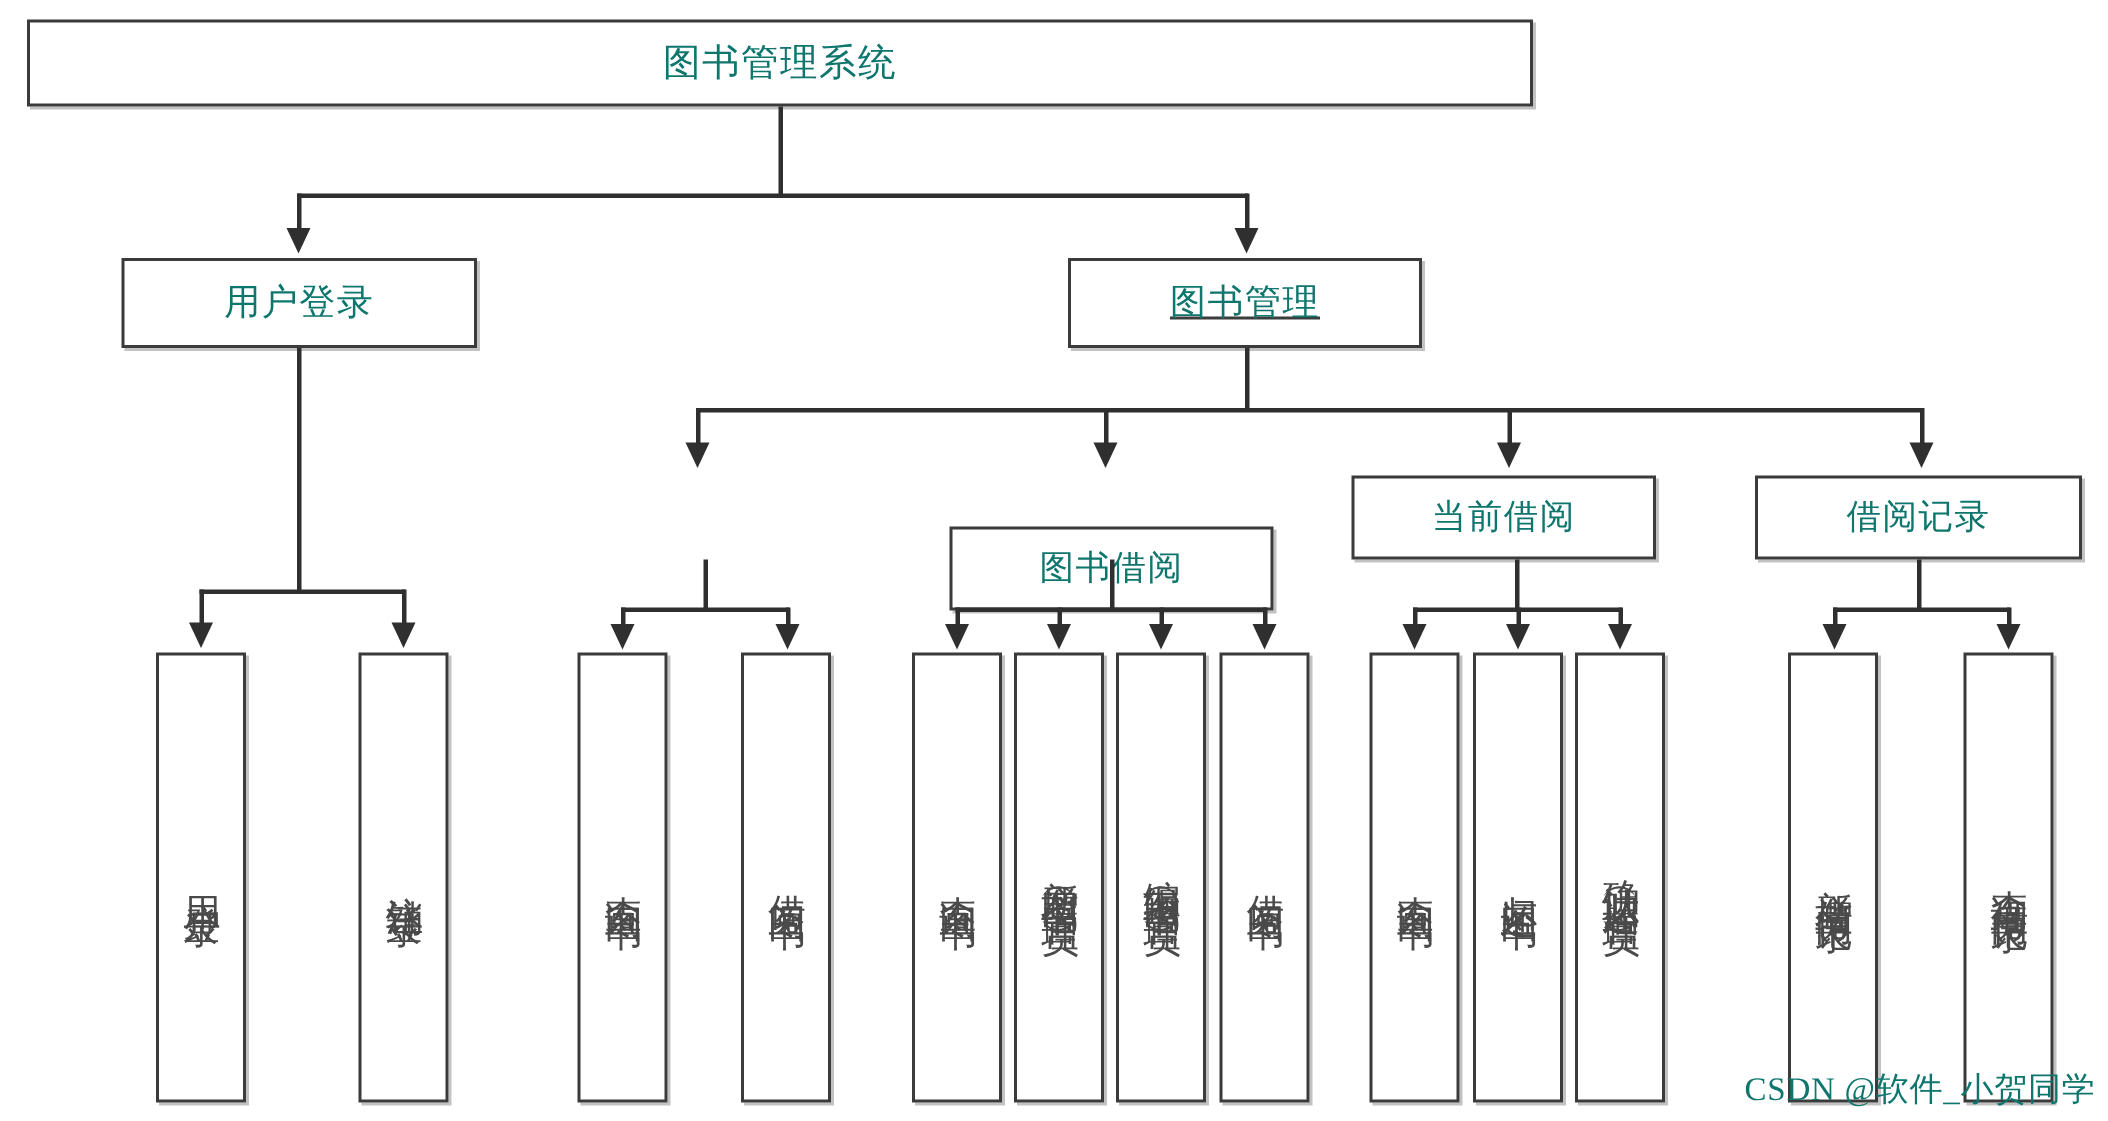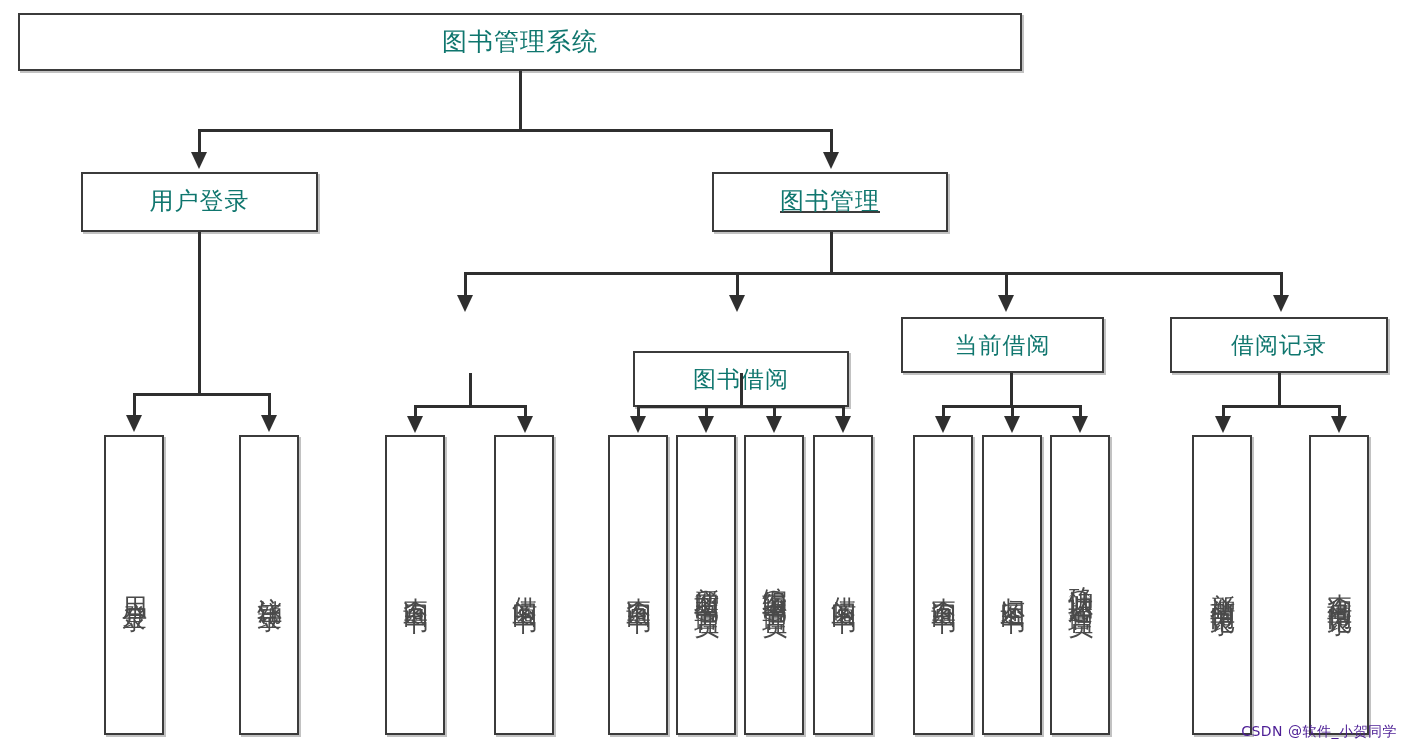--- a/index.html
+++ b/index.html
@@ -83,25 +83,26 @@
     border-left: 8px solid transparent;
     border-right: 8px solid transparent;
     border-top: 17px solid #2f2f2f;
   }
 
   
   #watermark {
     position: absolute;
     right: 8px;
     bottom: 6px;
-    font-size: 14px;
-    color: #4c1d95;
+    font-size: 22px;
+    color: #0f766e;
     letter-spacing: 0.5px;
     white-space: nowrap;
     pointer-events: none;
+    font-family: Liberation Serif, serif;
   }
 </style>
 </head>
 <body>
 
 <div id="canvas">
 
   <div class="node root" style="left:18px; top:13px; width:1004px; height:58px;">
     <span class="label">图书管理系统</span>
   </div>

